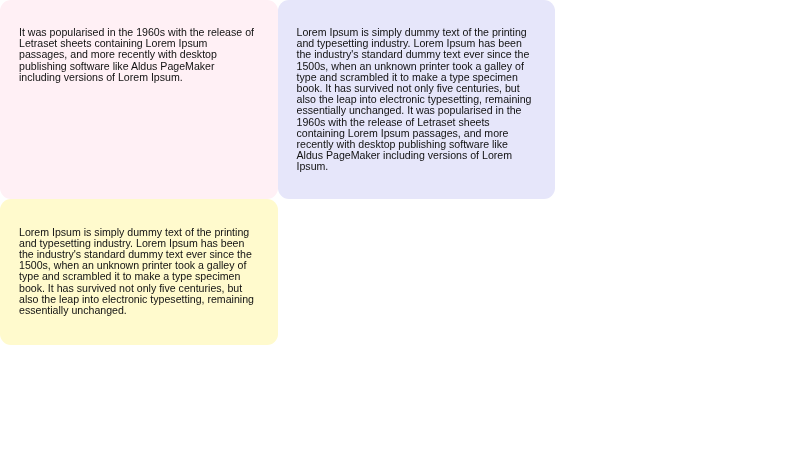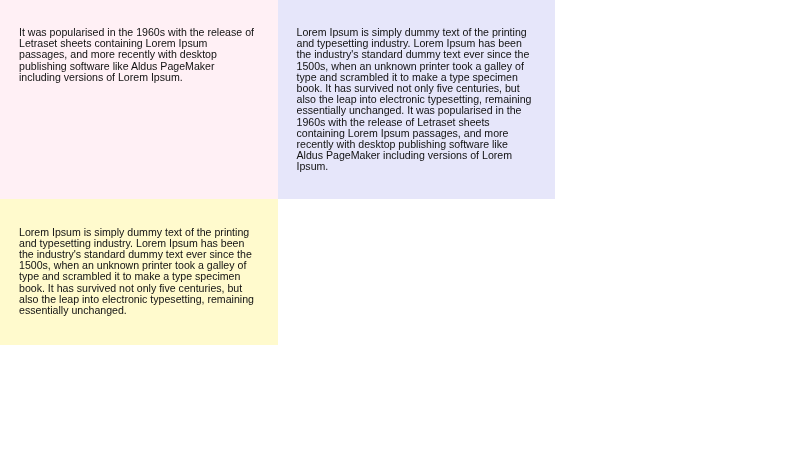--- a/index.html
+++ b/index.html
@@ -1,18 +1,18 @@
 <!DOCTYPE html>
 <html><head>
   <meta charset="utf-8">
   <style>
     html, body { margin:0; padding:0; background:#ffffff; }
     body { width:800px; height:450px; overflow:hidden; font-family:"Liberation Sans", sans-serif; }
     .grid { display:grid; grid-template-columns:277.5px 277.5px 245px; grid-auto-rows:auto; width:800px; }
-    .cell { box-sizing:border-box; padding:27px 19px 26px 19px; font-size:10.6px; line-height:11.2px; color:#111; }
+    .cell { box-sizing:border-box; padding:27px 19px 26px 19px; font-size:10.6px; line-height:11.2px; color:#111;border-radius:11px; }
     .cell p { margin:0; }
     .pink { background:#fff0f5; }
     .lav { background:#e6e6fa; }
     .yel { background:#fffacd; padding-top:28px; padding-bottom:29px; }
   </style>
 </head>
 <body>
 
 <div class="grid">
   <div class="cell pink">

